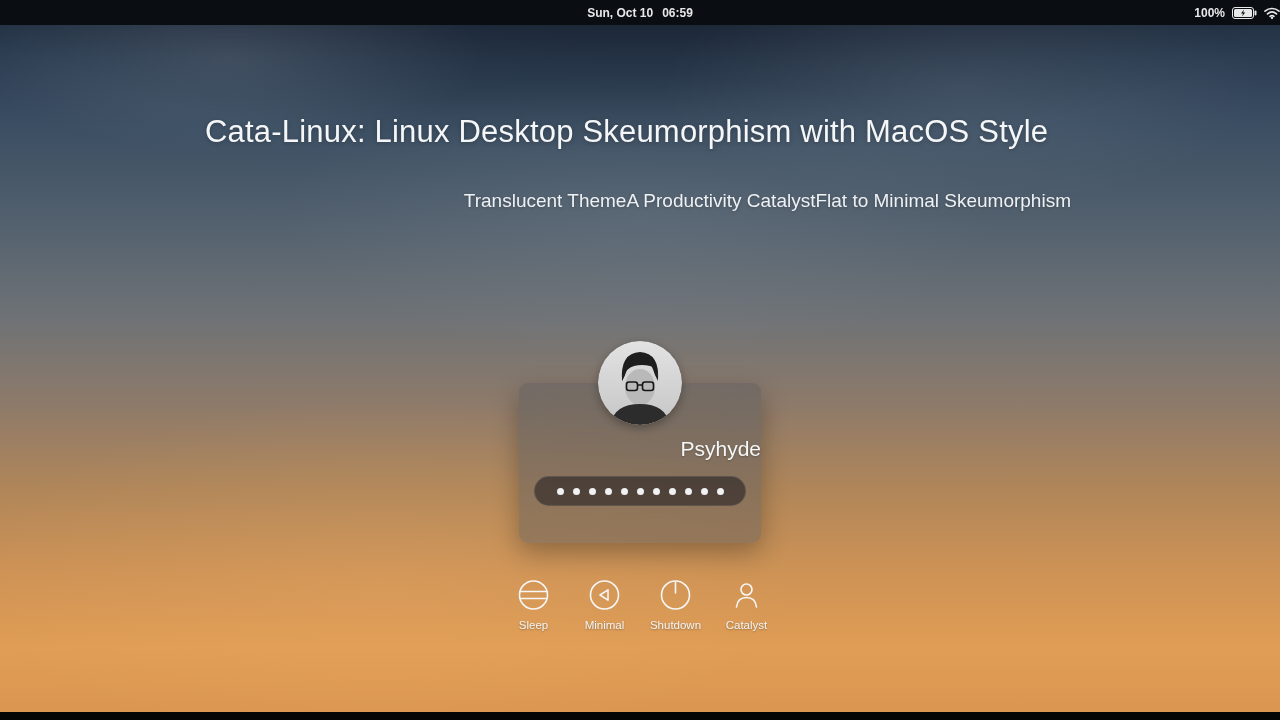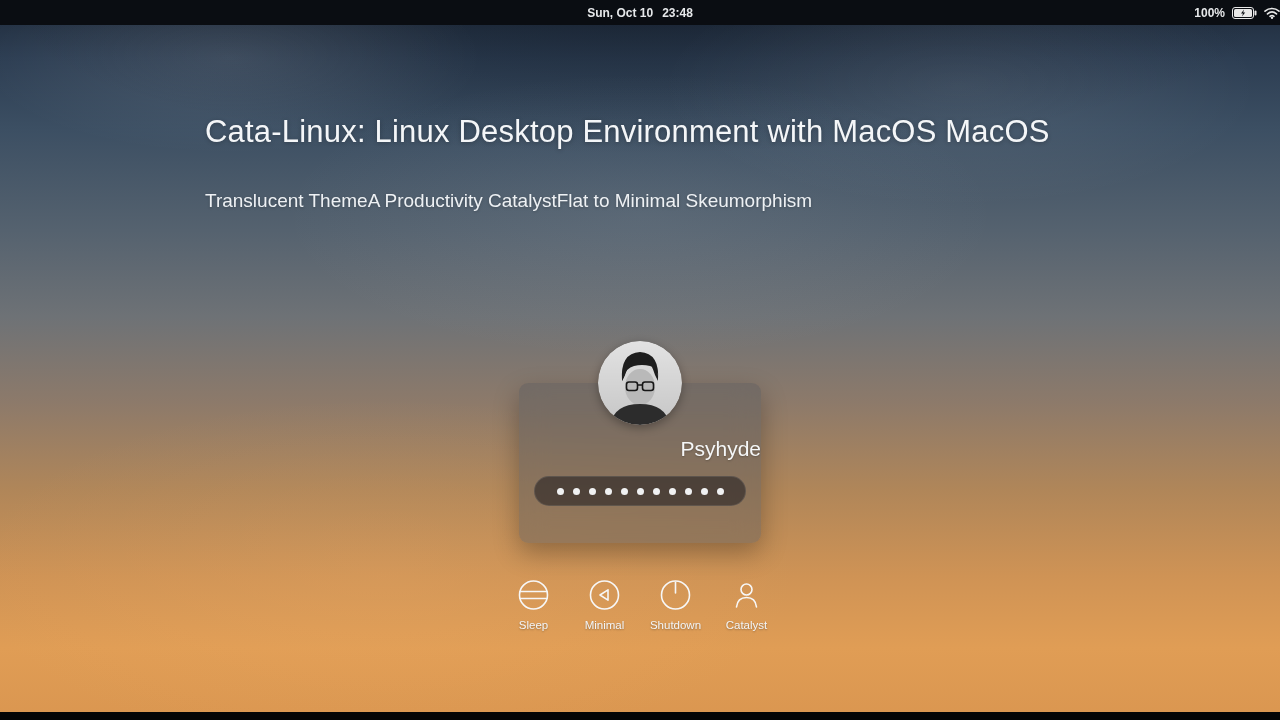--- a/index.html
+++ b/index.html
@@ -69,21 +69,21 @@
   }
   .hero-title {
     font-size: 31px;
     font-weight: 500;
     letter-spacing: 0.2px;
     color: #f4f6f8;
     text-shadow: 0 1px 4px rgba(0,0,0,0.25);
     white-space: nowrap;
   }
   .hero-features {
-    display: flex; justify-content: flex-start;
+    display: flex; justify-content: flex-end;
     margin-top: 40px;
     font-size: 19px;
     font-weight: 400;
     color: #eef1f4;
     text-shadow: 0 1px 3px rgba(0,0,0,0.22);
   }
 
   
   .login-card {
     position: absolute; top: 383px; left: 50%; transform: translateX(-50%);
@@ -151,21 +151,21 @@
 </style>
 </head>
 <body>
 
 <div class="desktop">
   <div class="clouds"></div>
 
   <div class="menubar">
     <div class="menubar-clock">
       <span>Sun, Oct 10</span>
-      <span>23:48</span>
+      <span>06:59</span>
     </div>
     <div class="menubar-right">
       <span>100%</span>
       <span>
         <svg width="25" height="12" viewBox="0 0 25 12">
           <rect x="0.5" y="0.5" width="21" height="11" rx="2.5" fill="none" stroke="#e8e8e8"></rect>
           <rect x="2" y="2" width="18" height="8" rx="1.5" fill="#e8e8e8"></rect>
           <rect x="22.5" y="3.5" width="2" height="5" rx="1" fill="#e8e8e8"></rect>
           <path d="M12 2.6 L9 6.4 L11 6.4 L10 9.4 L13.2 5.5 L11.2 5.5 Z" fill="#0a0d12"></path>
         </svg>
@@ -175,21 +175,21 @@
           <path d="M1 4.2 C5 0.6 11 0.6 15 4.2" fill="none" stroke="#e8e8e8" stroke-width="1.6" stroke-linecap="round"></path>
           <path d="M3.5 6.9 C6.2 4.5 9.8 4.5 12.5 6.9" fill="none" stroke="#e8e8e8" stroke-width="1.6" stroke-linecap="round"></path>
           <path d="M6 9.3 C7.2 8.3 8.8 8.3 10 9.3" fill="none" stroke="#e8e8e8" stroke-width="1.6" stroke-linecap="round"></path>
           <circle cx="8" cy="10.7" r="1.2" fill="#e8e8e8"></circle>
         </svg>
       </span>
     </div>
   </div>
 
   <div class="hero">
-    <div class="hero-title">Cata-Linux: Linux Desktop Environment with MacOS MacOS</div>
+    <div class="hero-title">Cata-Linux: Linux Desktop Skeumorphism with MacOS Style</div>
     <div class="hero-features">
       <span>Translucent Theme</span>
       <span>A Productivity Catalyst</span>
       <span>Flat to Minimal Skeumorphism</span>
     </div>
   </div>
 
   <div class="avatar">
     <svg viewBox="0 0 84 84">
       <defs>

